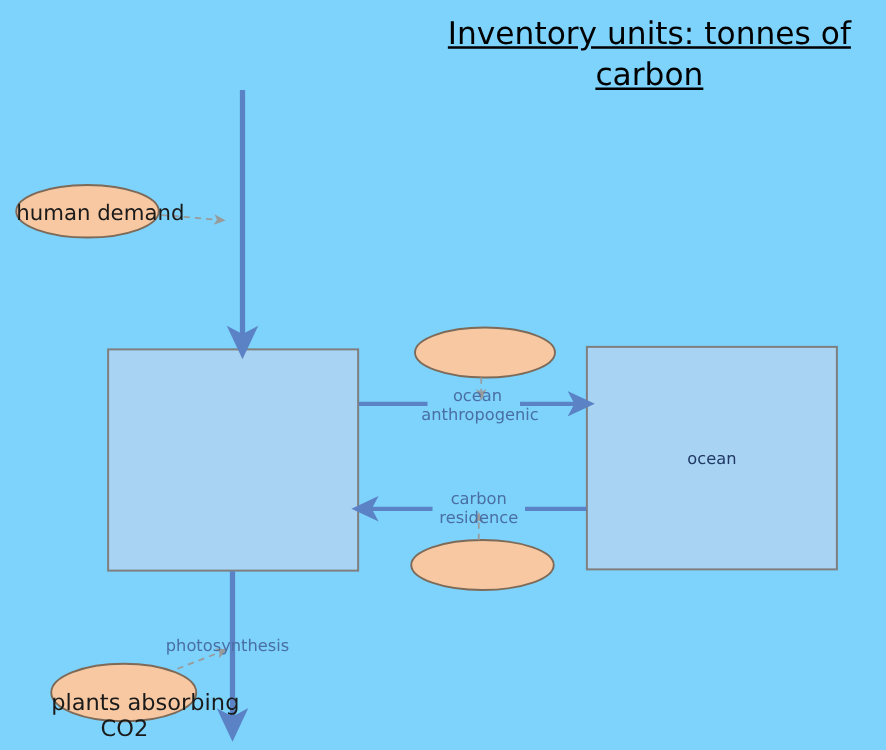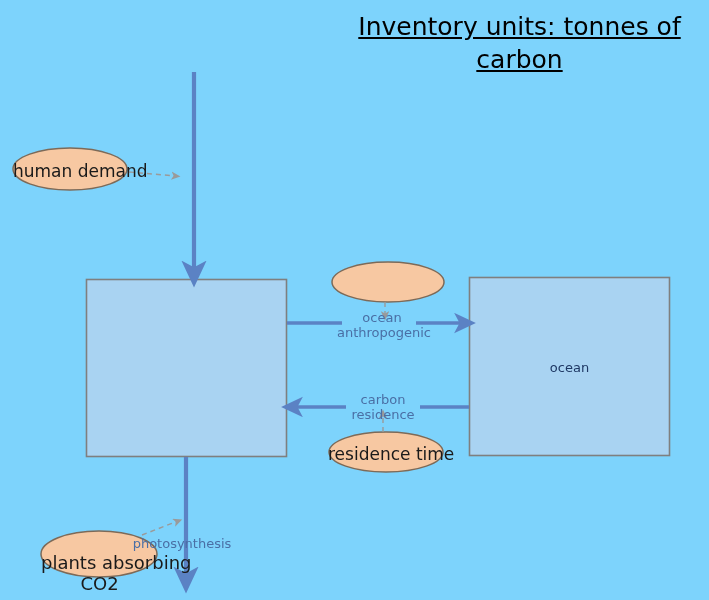--- a/index.html
+++ b/index.html
@@ -95,21 +95,21 @@
     top: 310px;
     width: 90px;
   }
   #label-carbon-exchange {
     left: 340px;
     top: 392px;
     width: 86px;
   }
   #label-photosynthesis {
     left: 128px;
-    top: 536px;
+    top: 510px;
     width: 108px;
   }
 </style>
 </head>
 <body>
 
 <div id="canvas">
 
   <svg id="svg-layer" viewBox="0 0 709 600" xmlns="http://www.w3.org/2000/svg">
     <defs>
@@ -153,21 +153,20 @@
   </svg>
 
   <div class="txt" id="title"><span>Inventory units: tonnes of</span><br><span>carbon</span></div>
 
 
   <div class="txt box-label" id="label-ocean">ocean</div>
 
   <div class="txt ellipse-label" id="label-human-demand">human demand</div>
 
 
-  <div class="txt ellipse-label" id="label-residence-time">residence time</div>
 
   <div class="txt ellipse-label" id="label-plants"><span>plants absorbing</span><br><span>CO2</span></div>
 
 
   <div class="txt flow-label" id="label-ocean-acid"><span>ocean</span><br><span>anthropogenic</span></div>
 
   <div class="txt flow-label" id="label-carbon-exchange"><span>carbon</span><br><span>residence</span></div>
 
   <div class="txt flow-label" id="label-photosynthesis">photosynthesis</div>
 

